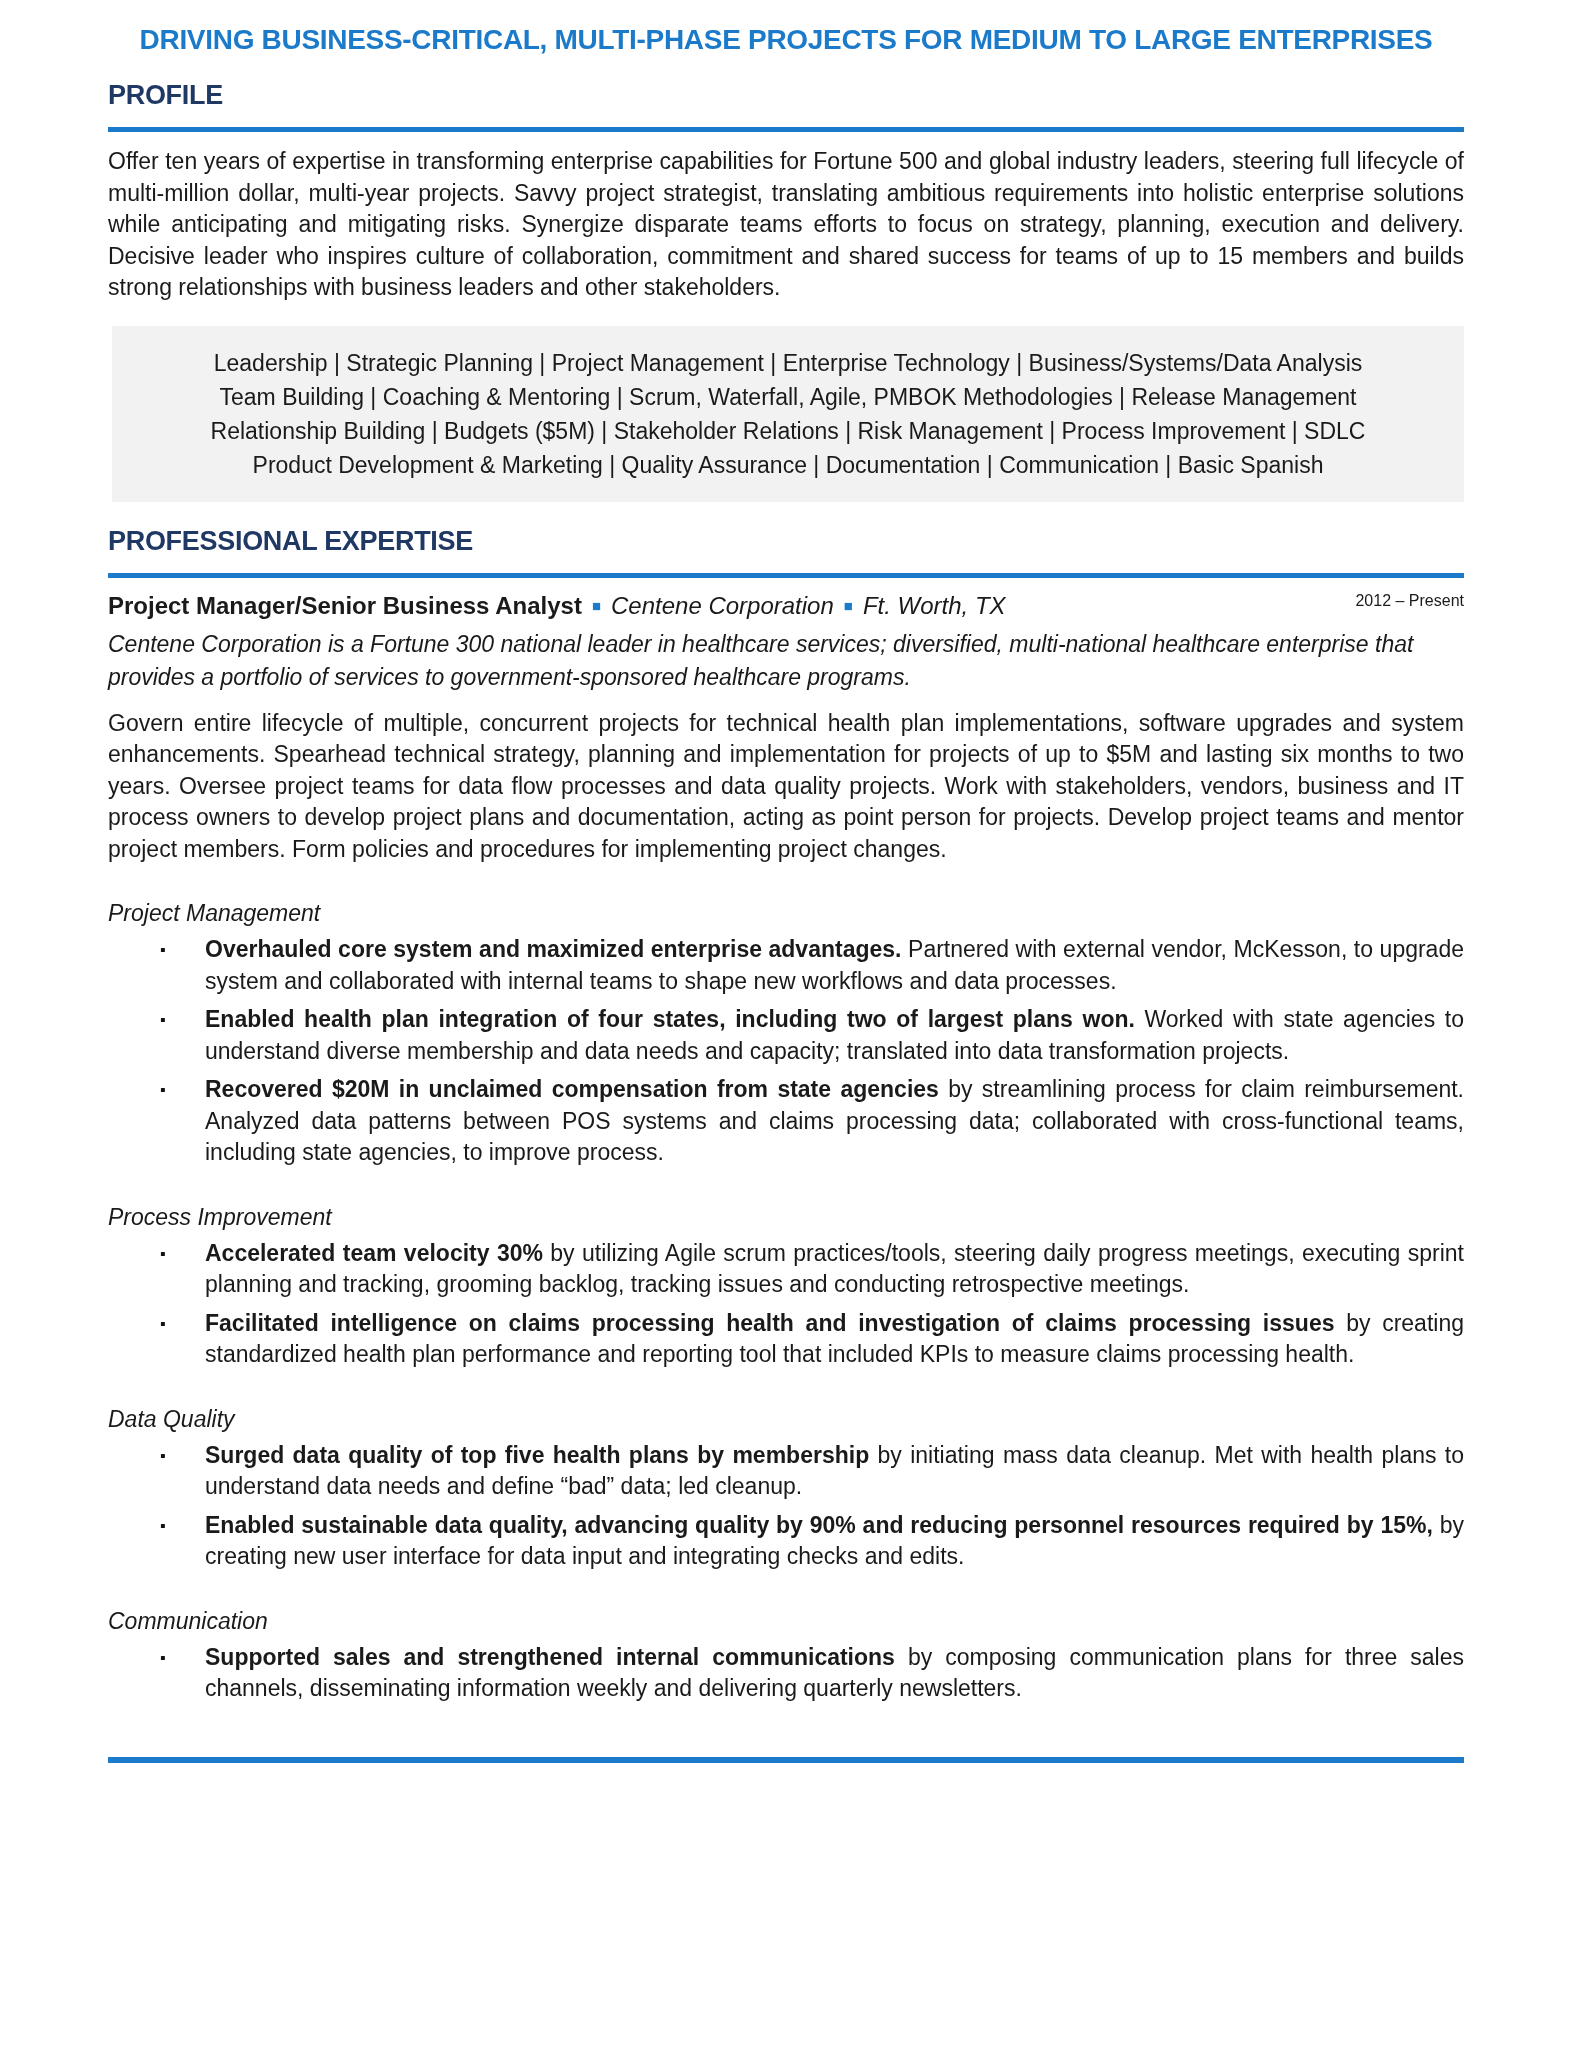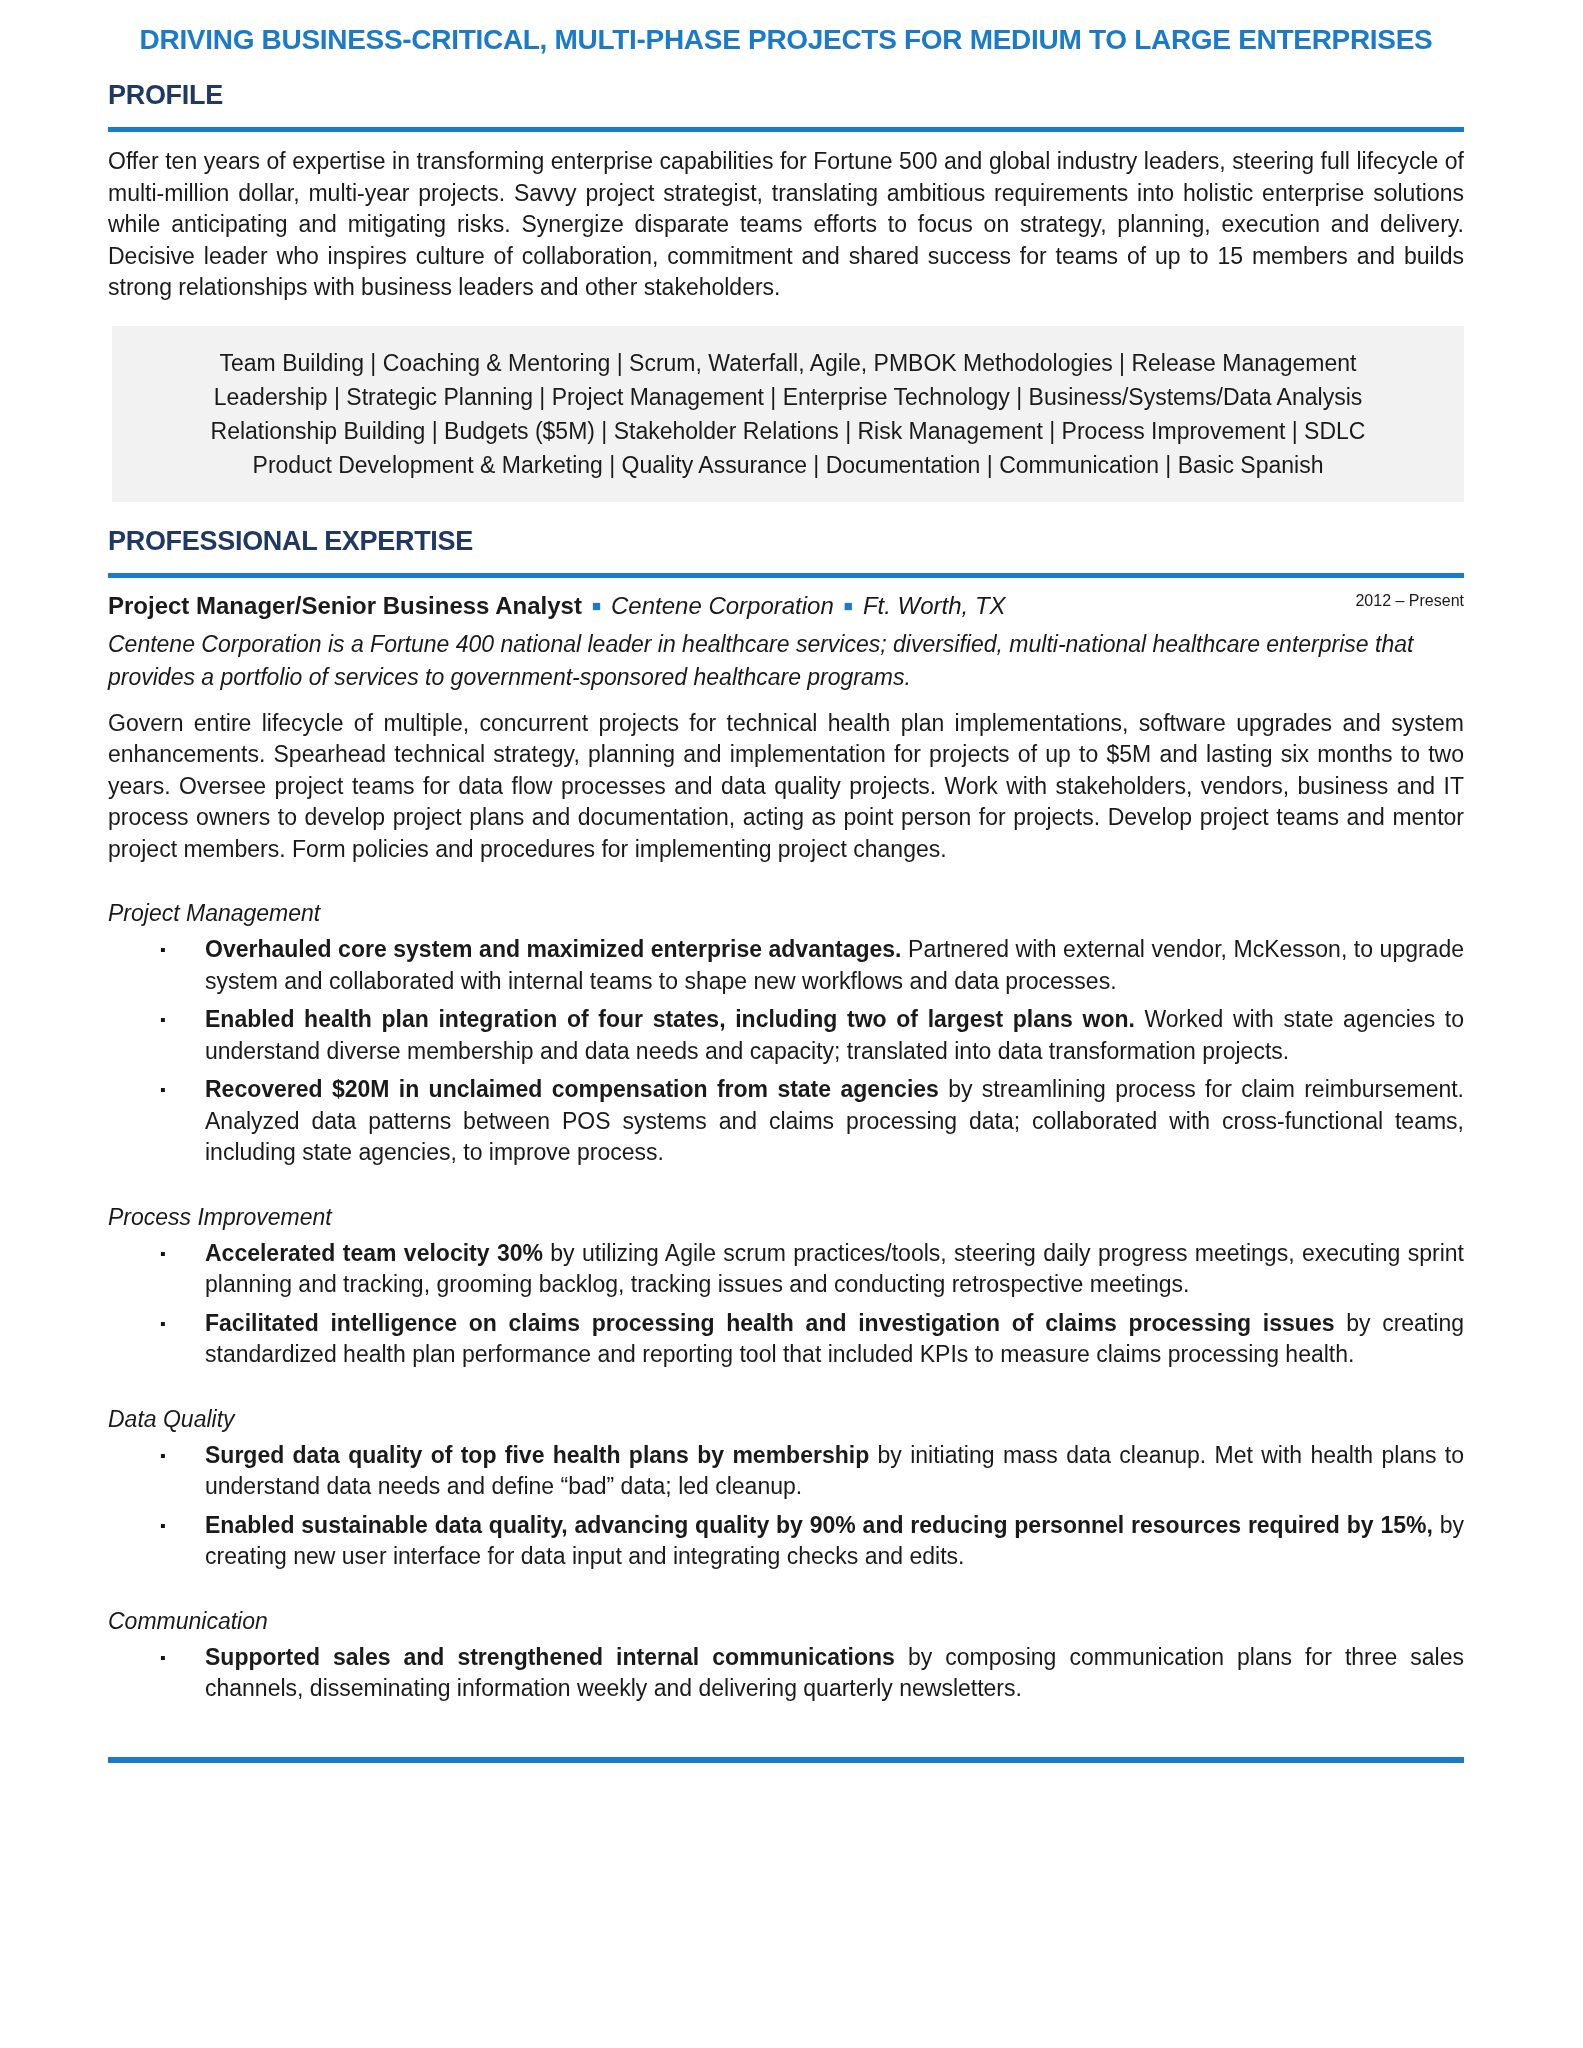--- a/index.html
+++ b/index.html
@@ -61,36 +61,36 @@
   <div class="content">
 
 
 
     <div class="headline">DRIVING BUSINESS-CRITICAL, MULTI-PHASE PROJECTS FOR MEDIUM TO LARGE ENTERPRISES</div>
 
     <h2 class="sec">PROFILE</h2>
     <p class="body">Offer ten years of expertise in transforming enterprise capabilities for Fortune 500 and global industry leaders, steering full lifecycle of multi-million dollar, multi-year projects. Savvy project strategist, translating ambitious requirements into holistic enterprise solutions while anticipating and mitigating risks. Synergize disparate teams efforts to focus on strategy, planning, execution and delivery. Decisive leader who inspires culture of collaboration, commitment and shared success for teams of up to 15 members and builds strong relationships with business leaders and other stakeholders.</p>
 
     <div class="skillsbox" id="skillsbox">
+        <div class="line">Leadership | Strategic Planning | Project Management | Enterprise Technology | Business/Systems/Data Analysis</div>
         <div class="line">Team Building | Coaching &amp; Mentoring | Scrum, Waterfall, Agile, PMBOK Methodologies | Release Management</div>
-        <div class="line">Leadership | Strategic Planning | Project Management | Enterprise Technology | Business/Systems/Data Analysis</div>
         <div class="line">Relationship Building | Budgets ($5M) | Stakeholder Relations | Risk Management | Process Improvement | SDLC</div>
         <div class="line">Product Development &amp; Marketing | Quality Assurance | Documentation | Communication | Basic Spanish</div>
       </div>
 
     <h2 class="sec">PROFESSIONAL EXPERTISE</h2>
 
     <div class="jobrow">
       <div>
         <span class="role">Project Manager/Senior Business Analyst</span><span class="sq">■</span><span class="ital">Centene Corporation</span><span class="sq">■</span><span class="ital">Ft. Worth, TX</span>
       </div>
       <div class="dates">2012 – Present</div>
     </div>
 
-    <p class="compdesc">Centene Corporation is a Fortune 400 national leader in healthcare services; diversified, multi-national healthcare enterprise that provides a portfolio of services to government-sponsored healthcare programs.</p>
+    <p class="compdesc">Centene Corporation is a Fortune 300 national leader in healthcare services; diversified, multi-national healthcare enterprise that provides a portfolio of services to government-sponsored healthcare programs.</p>
     <p class="body overview">Govern entire lifecycle of multiple, concurrent projects for technical health plan implementations, software upgrades and system enhancements. Spearhead technical strategy, planning and implementation for projects of up to $5M and lasting six months to two years. Oversee project teams for data flow processes and data quality projects. Work with stakeholders, vendors, business and IT process owners to develop project plans and documentation, acting as point person for projects. Develop project teams and mentor project members. Form policies and procedures for implementing project changes.</p>
 
     <div id="subsections">
         <div class="sublabel">Project Management</div>
         <ul class="bullets">
           <li><span class="bsq">▪</span><span class="lead">Overhauled core system and maximized enterprise advantages. </span><span>Partnered with external vendor, McKesson, to upgrade system and collaborated with internal teams to shape new workflows and data processes.</span></li>
           <li><span class="bsq">▪</span><span class="lead">Enabled health plan integration of four states, including two of largest plans won. </span><span>Worked with state agencies to understand diverse membership and data needs and capacity; translated into data transformation projects.</span></li>
           <li><span class="bsq">▪</span><span class="lead">Recovered $20M in unclaimed compensation from state agencies </span><span>by streamlining process for claim reimbursement. Analyzed data patterns between POS systems and claims processing data; collaborated with cross-functional teams, including state agencies, to improve process.</span></li>
         </ul>
         <div class="sublabel">Process Improvement</div>

